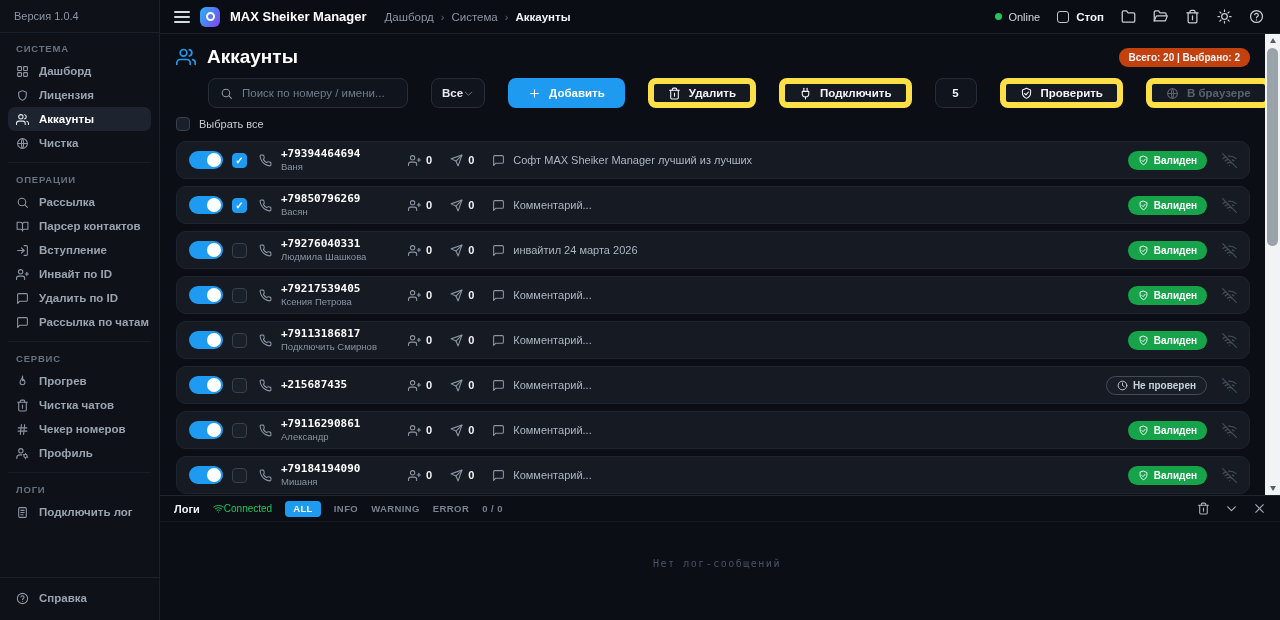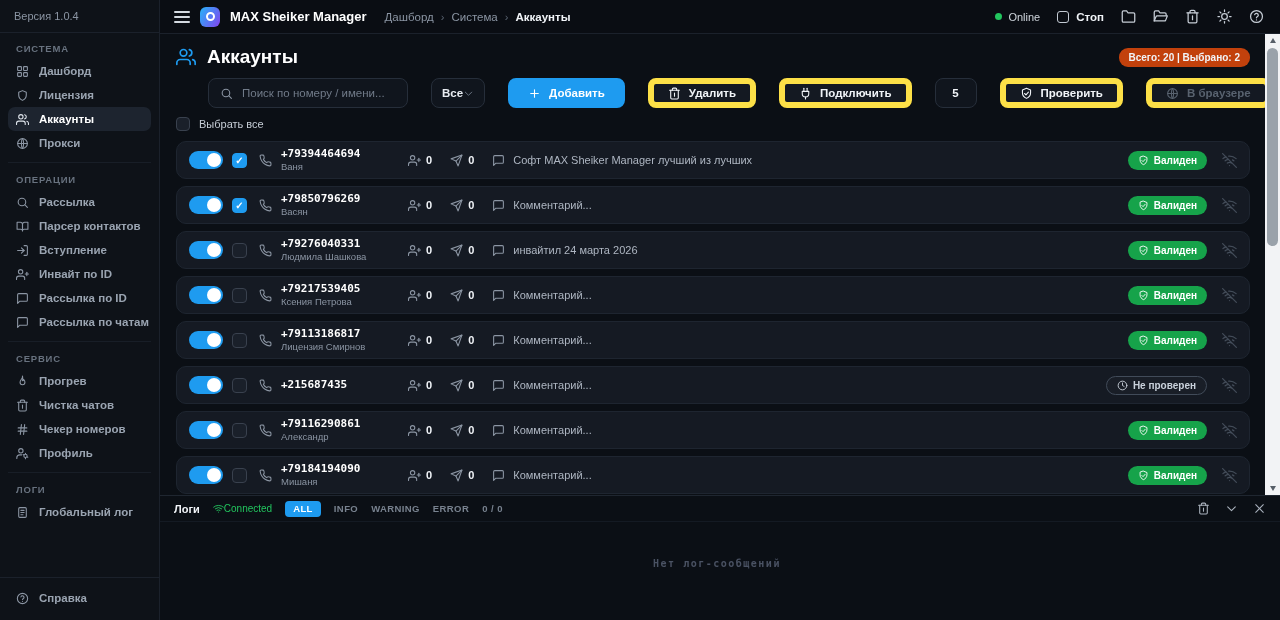--- a/index.html
+++ b/index.html
@@ -135,21 +135,21 @@
   .logs-title { font-size:11px; font-weight:700; color:#f1f4f8; }
   .conn { display:flex; align-items:center; color:#22c55e; font-size:10px; }
   .conn svg { width:11px; height:11px; color:#22c55e; }
   .log-tab { font-size:9.5px; font-weight:700; color:#78828f; letter-spacing:.4px; cursor:pointer; }
   .log-tab.active { background:#1e9bf0; color:#fff; border-radius:4px; padding:2.5px 8px; }
   .log-count { font-size:9.5px; color:#78828f; font-weight:700; letter-spacing:.5px; }
   .logs-head-right { margin-left:auto; display:flex; align-items:center; gap:15px; }
   .logs-head-right svg { width:13px; height:13px; color:#aab2bd; cursor:pointer; }
   .logs-body { flex:1; position:relative; }
   .logs-empty { position:absolute; top:36px; left:0; right:6px; text-align:center;
-    font-family:"DejaVu Sans Mono", monospace; font-size:10px; color:#4a5263; letter-spacing:1.5px;font-weight:bold; }
+    font-family:"DejaVu Sans Mono", monospace; font-size:10px; color:#4a5263; letter-spacing:1.5px; }
 </style>
 </head>
 <body>
 
 <svg width="0" height="0" style="position:absolute">
   <defs>
     <symbol id="i-grid" viewBox="0 0 24 24">
         <rect x="3" y="3" width="7" height="7" rx="1"></rect>
         <rect x="14" y="3" width="7" height="7" rx="1"></rect>
         <rect x="3" y="14" width="7" height="7" rx="1"></rect>
@@ -318,21 +318,21 @@
         <div class="nav-item active">
             <svg class="ic">
               <use href="#i-users"></use>
             </svg>
             <span>Аккаунты</span>
           </div>
         <div class="nav-item">
             <svg class="ic">
               <use href="#i-globe"></use>
             </svg>
-            <span>Прокси</span>
+            <span>Чистка</span>
           </div>
       </div>
 
       <div class="nav-section">
         <div class="nav-title">Операции</div>
         <div class="nav-item">
             <svg class="ic">
               <use href="#i-search"></use>
             </svg>
             <span>Рассылка</span>
@@ -352,21 +352,21 @@
         <div class="nav-item">
             <svg class="ic">
               <use href="#i-user-plus"></use>
             </svg>
             <span>Инвайт по ID</span>
           </div>
         <div class="nav-item">
             <svg class="ic">
               <use href="#i-chat"></use>
             </svg>
-            <span>Рассылка по ID</span>
+            <span>Удалить по ID</span>
           </div>
         <div class="nav-item">
             <svg class="ic">
               <use href="#i-chat"></use>
             </svg>
             <span>Рассылка по чатам</span>
           </div>
       </div>
 
       <div class="nav-section">
@@ -396,21 +396,21 @@
             <span>Профиль</span>
           </div>
       </div>
 
       <div class="nav-section">
         <div class="nav-title">Логи</div>
         <div class="nav-item">
             <svg class="ic">
               <use href="#i-log"></use>
             </svg>
-            <span>Глобальный лог</span>
+            <span>Подключить лог</span>
           </div>
       </div>
     </nav>
 
     <div id="sidebar-help">
       <div class="nav-item">
           <svg class="ic">
             <use href="#i-help"></use>
           </svg>
           <span>Справка</span>
@@ -697,21 +697,21 @@
         <article class="row st-valid">
           <span class="tgl">
               <span class="knob"></span>
             </span>
           <span class="cb"></span>
           <svg class="ic ph">
               <use href="#i-phone"></use>
             </svg>
           <div class="acc-id">
               <div class="acc-phone">+79113186817</div>
-              <div class="acc-name">Лицензия Смирнов</div>
+              <div class="acc-name">Подключить Смирнов</div>
             </div>
           <div class="cnt">
               <svg class="ic">
                 <use href="#i-user-plus"></use>
               </svg>
               <b>0</b>
             </div>
           <div class="cnt">
               <svg class="ic">
                 <use href="#i-send"></use>

